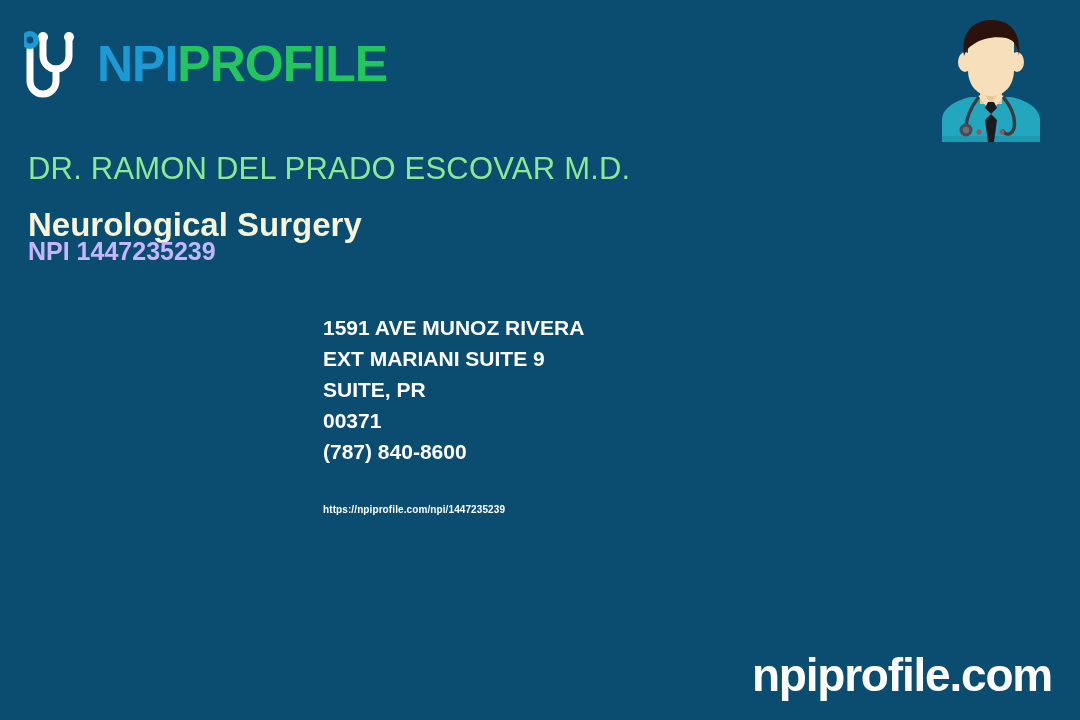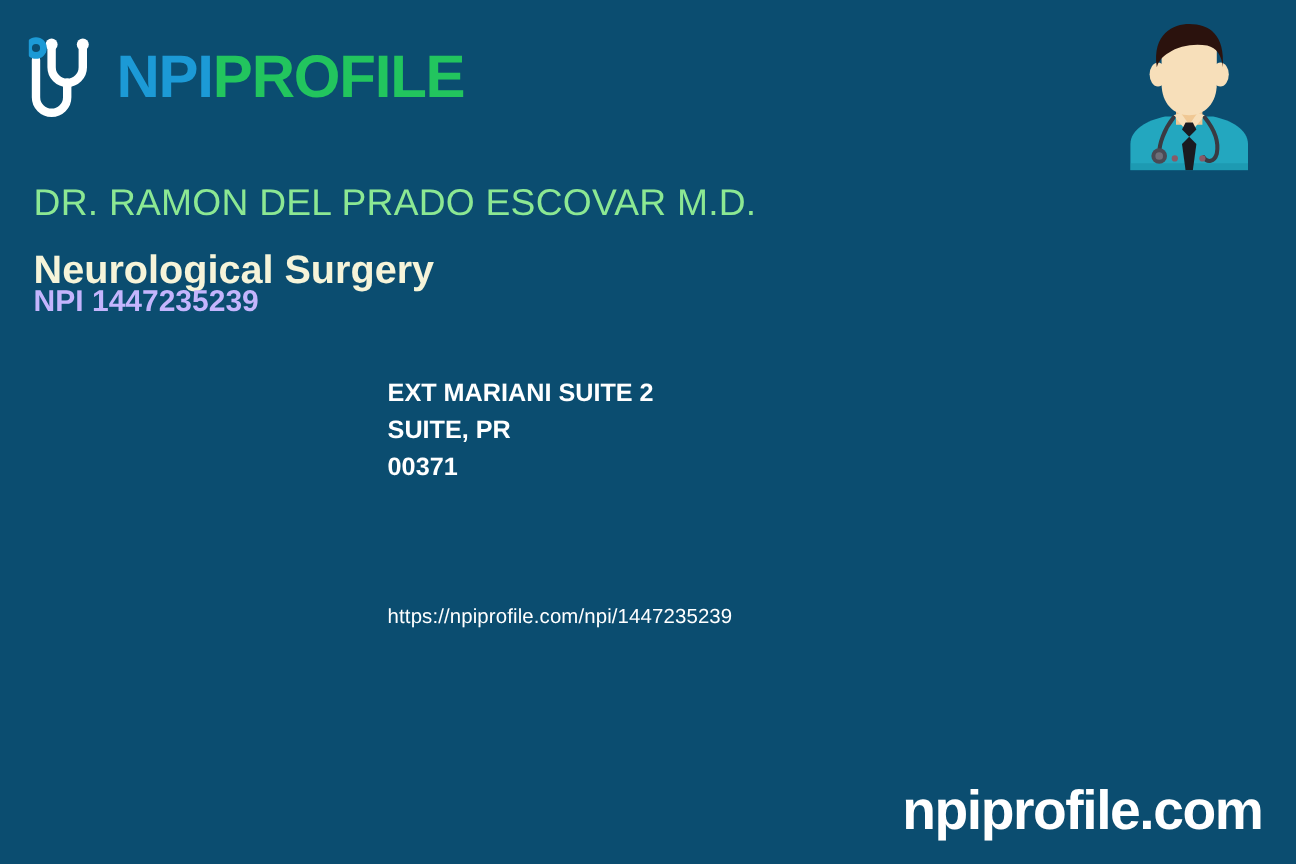--- a/index.html
+++ b/index.html
@@ -105,22 +105,22 @@
     font-weight:bold;
     line-height:1.48;
     white-space:nowrap;
     color:#FFFFFF;
   }
 
   .profile-url {
     position:absolute;
     left:323px;
     top:504px;
-    font-size:17px;
-    font-weight:normal;
+    font-size:10px;
+    font-weight:bold;
     color:#FFFFFF;
     white-space:nowrap;
     letter-spacing:0.1px;
   }
 
   
   .watermark {
     position:absolute;
     right:28px;
     bottom:22px;
@@ -188,20 +188,22 @@
     <circle cx="76" cy="120" r="2.6" fill="#8A5A66"></circle>
     <circle cx="53" cy="120" r="2.6" fill="#8A5A66"></circle>
   </svg>
 </div>
 
 <div class="doctor-name">DR. RAMON DEL PRADO ESCOVAR M.D.</div>
 <div class="specialty">Neurological Surgery</div>
 <div class="npi-number">NPI 1447235239</div>
 
 <div class="address-block">
-  <div class="address-line">EXT MARIANI SUITE 2</div>
+  <div class="address-line">1591 AVE MUNOZ RIVERA</div>
+  <div class="address-line">EXT MARIANI SUITE 9</div>
   <div class="address-line">SUITE, PR</div>
   <div class="address-line">00371</div>
+  <div class="address-line">(787) 840-8600</div>
 </div>
 
 <div class="profile-url">https://npiprofile.com/npi/1447235239</div>
 
 <div class="watermark">npiprofile.com</div>
 
 </body></html>

